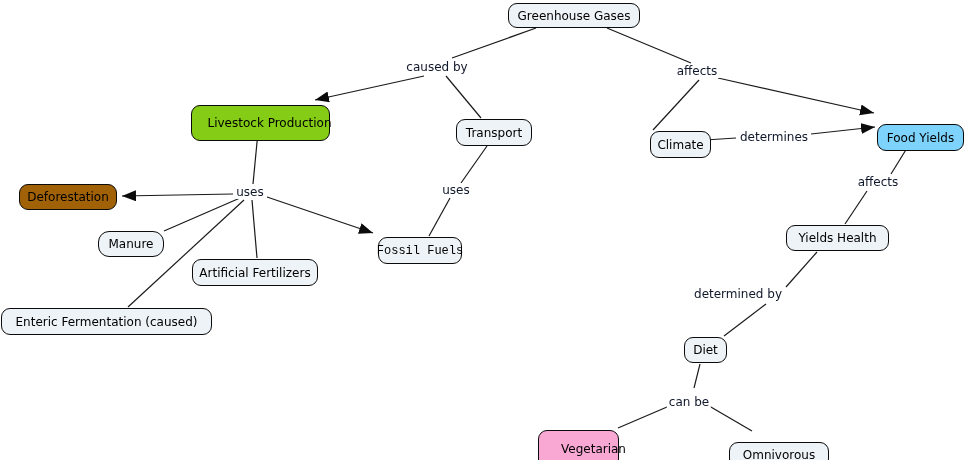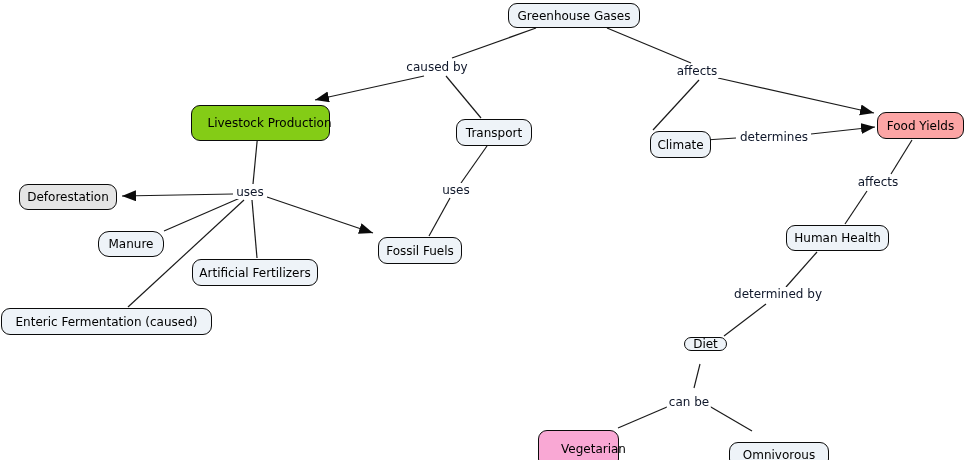--- a/index.html
+++ b/index.html
@@ -67,34 +67,34 @@
       <line x1="766" y1="304" x2="724" y2="336" stroke="#1a1a1a" stroke-width="1.2"></line>
       <line x1="700" y1="364" x2="694" y2="388" stroke="#1a1a1a" stroke-width="1.2"></line>
       <line x1="674" y1="404" x2="618" y2="428" stroke="#1a1a1a" stroke-width="1.2"></line>
       <line x1="704" y1="403" x2="752" y2="431" stroke="#1a1a1a" stroke-width="1.2"></line>
     </svg>
   <div id="node-layer">
       <div class="node" style="left: 508px; top: 3px; width: 132px; height: 25px; background: rgb(238, 243, 248); border-color: rgb(11, 11, 11);">Greenhouse Gases</div>
       <div class="node" style="left: 191px; top: 105px; width: 139px; height: 36px; background: #84cc16; border-color: rgb(11, 11, 11); padding-left: 18px;">Livestock Production</div>
       <div class="node" style="left: 456px; top: 119px; width: 76px; height: 27px; background: rgb(238, 243, 248); border-color: rgb(11, 11, 11);">Transport</div>
       <div class="node" style="left: 628px; top: 131px; width: 61px; height: 27px; background: rgb(238, 243, 248); border-color: rgb(11, 11, 11); margin-left: 22px;">Climate</div>
-      <div class="node" style="left: 877px; top: 112px; width: 87px; height: 27px; background: #fca5a5; border-color: rgb(11, 11, 11);">Food Yields</div>
-      <div class="node" style="left: 19px; top: 184px; width: 98px; height: 26px; background: #e5e5e5; border-color: rgb(11, 11, 11);">Deforestation</div>
+      <div class="node" style="left: 877px; top: 124px; width: 87px; height: 27px; background: #7dd3fc; border-color: rgb(11, 11, 11);">Food Yields</div>
+      <div class="node" style="left: 19px; top: 184px; width: 98px; height: 26px; background: #a16207; border-color: rgb(11, 11, 11);">Deforestation</div>
       <div class="node" style="left: 98px; top: 231px; width: 66px; height: 26px; background: rgb(238, 243, 248); border-color: rgb(11, 11, 11); border-radius: 11px;">Manure</div>
       <div class="node" style="left: 192px; top: 259px; width: 126px; height: 27px; background: rgb(238, 243, 248); border-color: rgb(11, 11, 11);">Artificial Fertilizers</div>
       <div class="node" style="left: 1px; top: 308px; width: 211px; height: 27px; background: rgb(238, 243, 248); border-color: rgb(11, 11, 11);">Enteric Fermentation (caused)</div>
-      <div class="node" style="left: 378px; top: 237px; width: 84px; height: 27px; background: rgb(238, 243, 248); border-color: rgb(11, 11, 11);">Fossil Fuels</div>
-      <div class="node" style="left: 786px; top: 225px; width: 103px; height: 26px; background: rgb(238, 243, 248); border-color: rgb(11, 11, 11);">Human Health</div>
-      <div class="node" style="left: 684px; top: 337px; width: 43px; height: 14px; background: rgb(238, 243, 248); border-color: rgb(11, 11, 11);">Diet</div>
+      <div class="node" style="left: 378px; top: 237px; width: 84px; height: 27px; background: rgb(238, 243, 248); border-color: rgb(11, 11, 11); font-family: Liberation Mono, monospace;">Fossil Fuels</div>
+      <div class="node" style="left: 786px; top: 225px; width: 103px; height: 26px; background: rgb(238, 243, 248); border-color: rgb(11, 11, 11);">Yields Health</div>
+      <div class="node" style="left: 684px; top: 337px; width: 43px; height: 26px; background: rgb(238, 243, 248); border-color: rgb(11, 11, 11);">Diet</div>
       <div class="node" style="left: 538px; top: 430px; width: 81px; height: 38px; background: #f9a8d4; border-color: rgb(11, 11, 11); padding-left: 30px;">Vegetarian</div>
       <div class="node" style="left: 729px; top: 442px; width: 100px; height: 26px; background: rgb(238, 243, 248); border-color: rgb(11, 11, 11);">Omnivorous</div>
     </div>
   <div id="link-layer">
       <div class="link-label" style="left: 437px; top: 67px;">caused by</div>
       <div class="link-label" style="left: 697px; top: 71px;">affects</div>
       <div class="link-label" style="left: 774px; top: 137px;">determines</div>
       <div class="link-label" style="left: 250px; top: 192px;">uses</div>
       <div class="link-label" style="left: 456px; top: 190px;">uses</div>
       <div class="link-label" style="left: 878px; top: 182px;">affects</div>
-      <div class="link-label" style="left: 778px; top: 294px;">determined by</div>
+      <div class="link-label" style="left: 738px; top: 294px;">determined by</div>
       <div class="link-label" style="left: 689px; top: 402px;">can be</div>
     </div>
 </div>
 
 </body></html>

